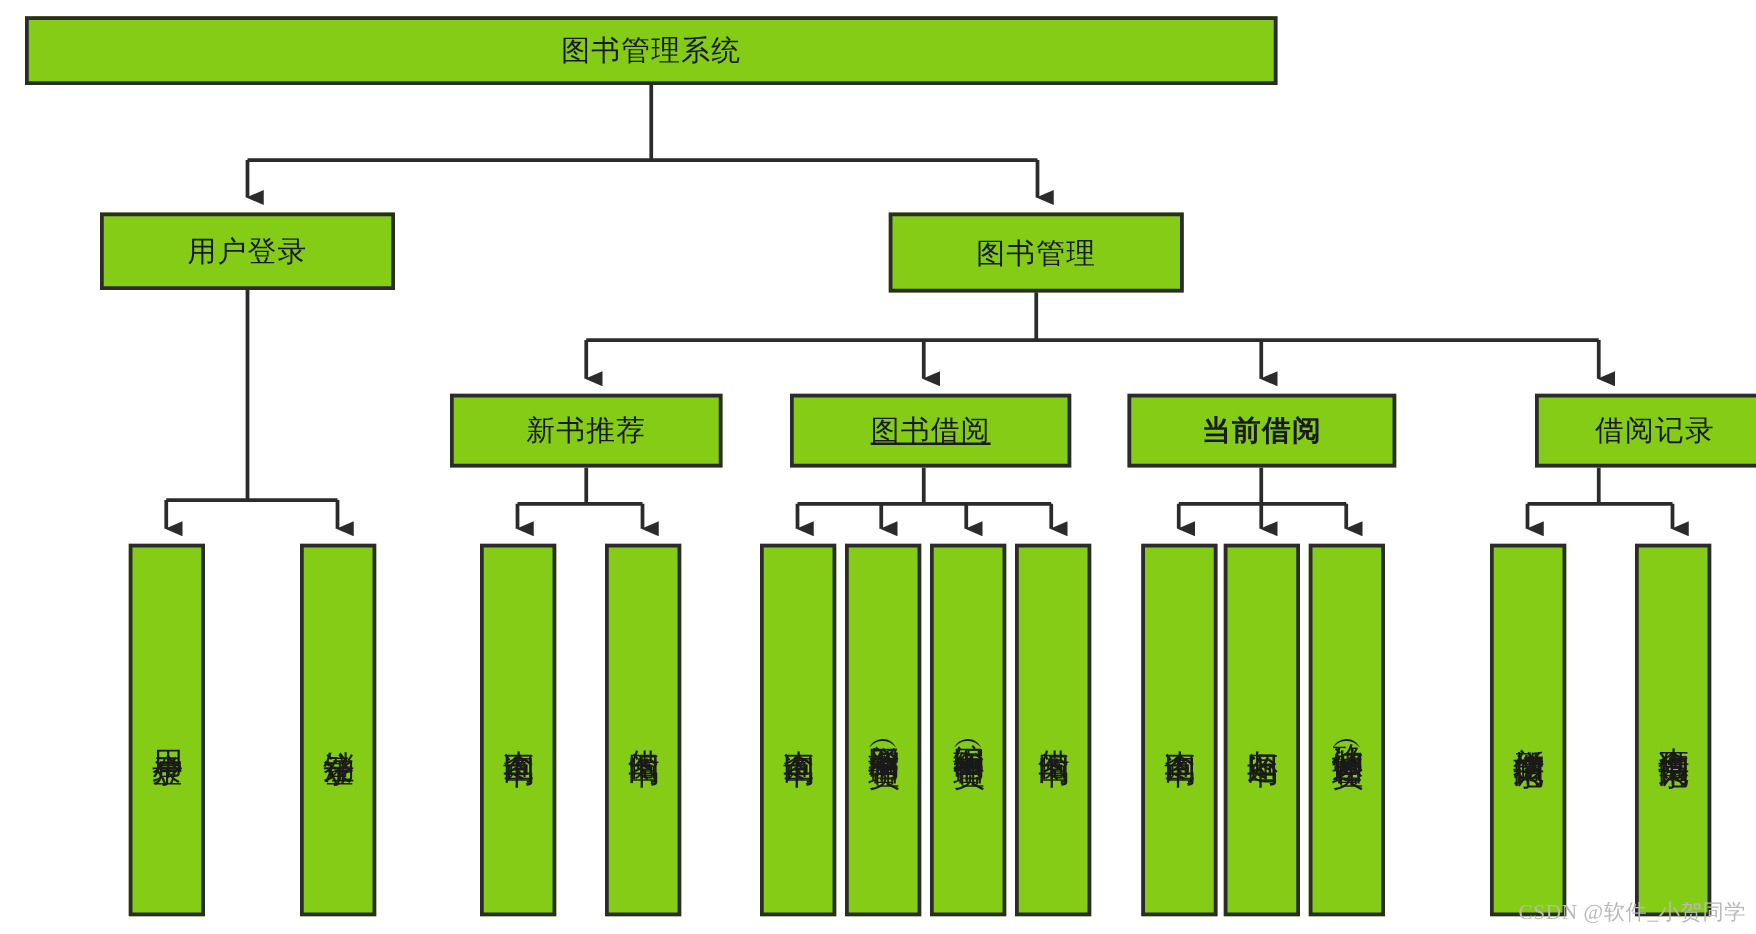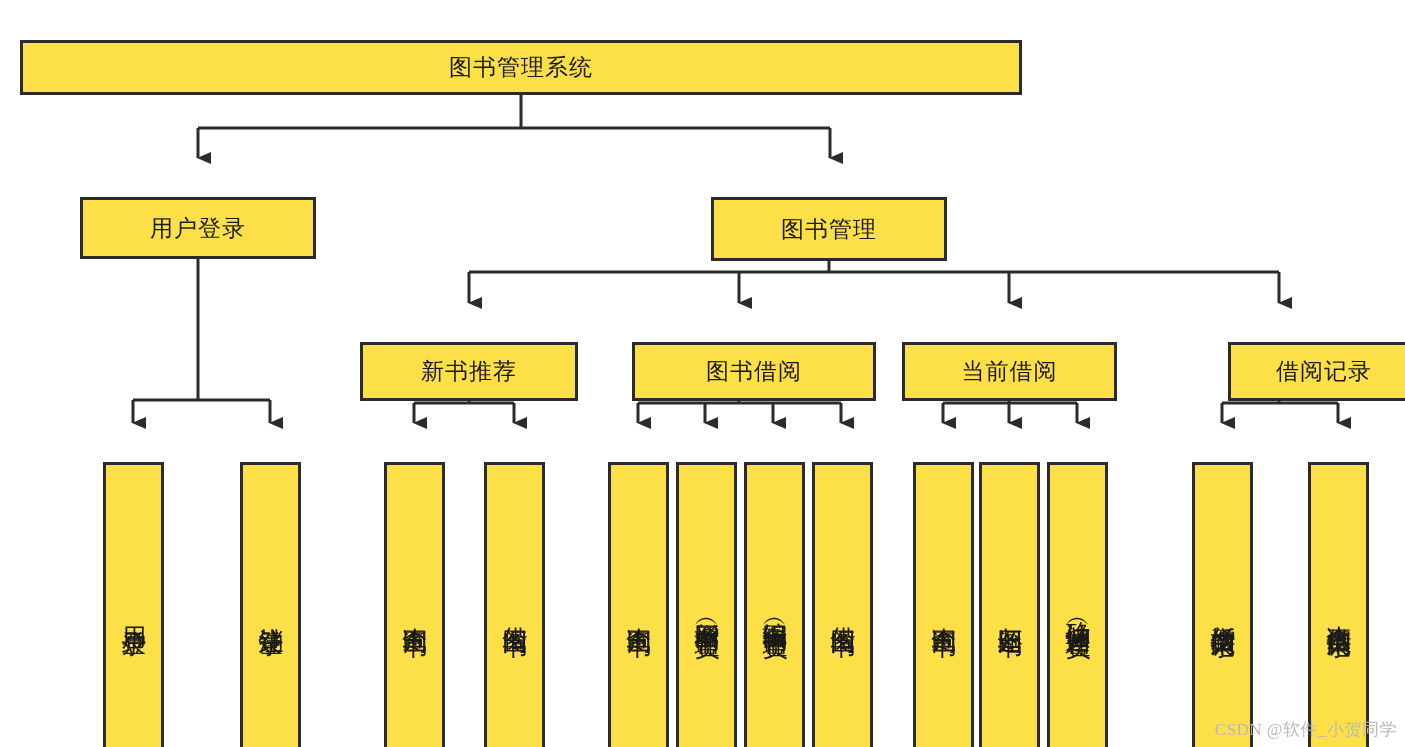--- a/index.html
+++ b/index.html
@@ -15,26 +15,25 @@
     position: relative;
     width: 1405px;
     height: 747px;
     background: #ffffff;
     overflow: hidden;
   }
   .node {
     position: absolute;
     box-sizing: border-box;
     border: 3px solid #2b2b2b;
-    background: #fde047;
+    background: #84cc16;
     display: flex;
     align-items: center;
     justify-content: center;
     color: #1a1a1a;
-    margin-top: 27px;
   }
   .node.horiz {
     font-size: 23px;
     letter-spacing: 1px;
   }
   .node.vert {
     align-items: center;
     justify-content: center;
   }
   .node.vert .vtext {
@@ -127,24 +126,24 @@
   <div class="node horiz" style="left:80px; top:170px; width:236px; height:62px;">
     <span>用户登录</span>
   </div>
   <div class="node horiz" style="left:711px; top:170px; width:236px; height:64px;">
     <span>图书管理</span>
   </div>
 
   <div class="node horiz" style="left:360px; top:315px; width:218px; height:59px;justify-content:center;">
     <span>新书推荐</span>
   </div>
-  <div class="node horiz" style="left:632px; top:315px; width:244px; height:59px;">
+  <div class="node horiz" style="left:632px; top:315px; width:225px; height:59px;text-decoration:underline;">
     <span>图书借阅</span>
   </div>
-  <div class="node horiz" style="left:902px; top:315px; width:215px; height:59px;">
+  <div class="node horiz" style="left:902px; top:315px; width:215px; height:59px;font-weight:bold;">
     <span>当前借阅</span>
   </div>
   <div class="node horiz" style="left:1228px; top:315px; width:192px; height:59px;">
     <span>借阅记录</span>
   </div>
 
   <div class="node vert" style="left:103px; top:435px; width:61px; height:298px;">
     <span class="vtext">用户登录</span>
   </div>
   <div class="node vert" style="left:240px; top:435px; width:61px; height:298px;">

